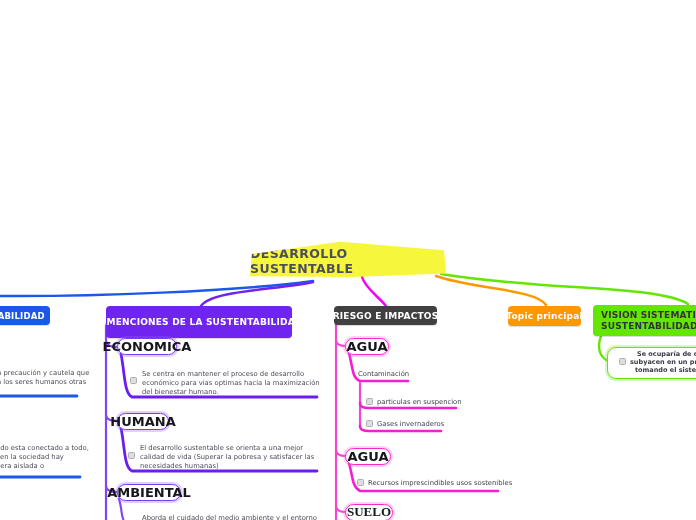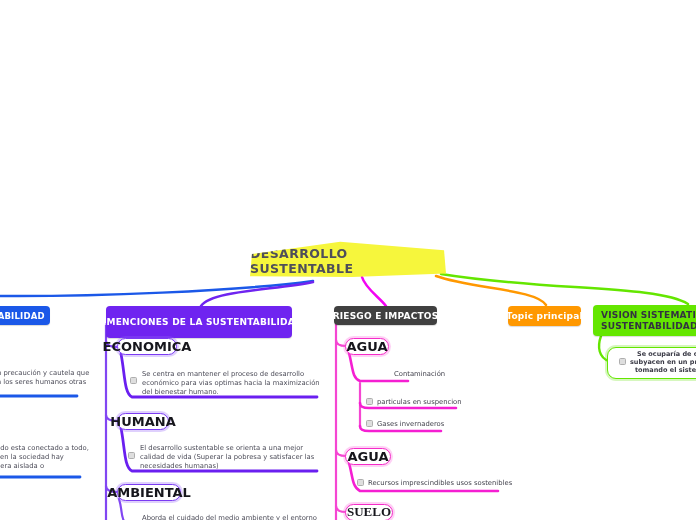--- a/index.html
+++ b/index.html
@@ -141,21 +141,21 @@
   <div class="body-text" style="left:140px;top:444px;width:186px;">El desarrollo sustentable se orienta a una mejor calidad de vida (Superar la pobresa y satisfacer las necesidades humanas)</div>
 
   <div class="pill purple" style="left:117px;top:484px;width:62px;height:15px;">
     <span>AMBIENTAL</span>
   </div>
   <div class="body-text" style="left:142px;top:514px;width:186px;">Aborda el cuidado del medio ambiente y el entorno</div>
 
   <div class="pill pink" style="left:345px;top:338px;width:42px;height:15px;">
     <span>AGUA</span>
   </div>
-  <div class="small-label" style="left:358px;top:370px;margin-left:36px;">Contaminación</div>
+  <div class="small-label" style="left:358px;top:370px;">Contaminación</div>
 
   <span class="checkbox" style="left:366px;top:398px;"></span>
   <div class="small-label" style="left:377px;top:398px;">particulas en suspencion</div>
 
   <span class="checkbox" style="left:366px;top:420px;"></span>
   <div class="small-label" style="left:377px;top:420px;">Gases invernaderos</div>
 
   <div class="pill pink" style="left:345px;top:448px;width:44px;height:15px;">
     <span>AGUA</span>
   </div>

